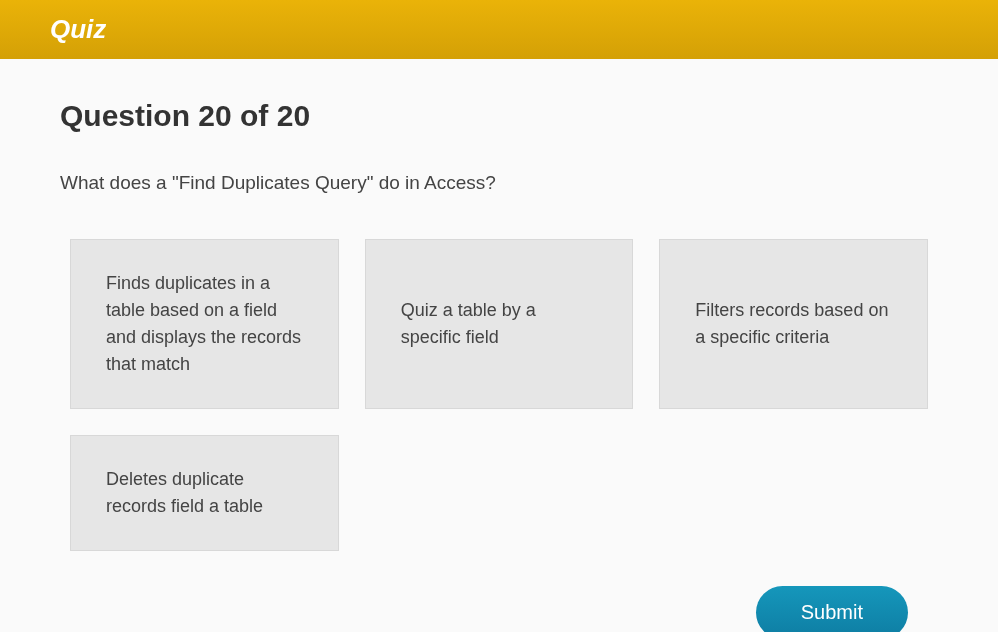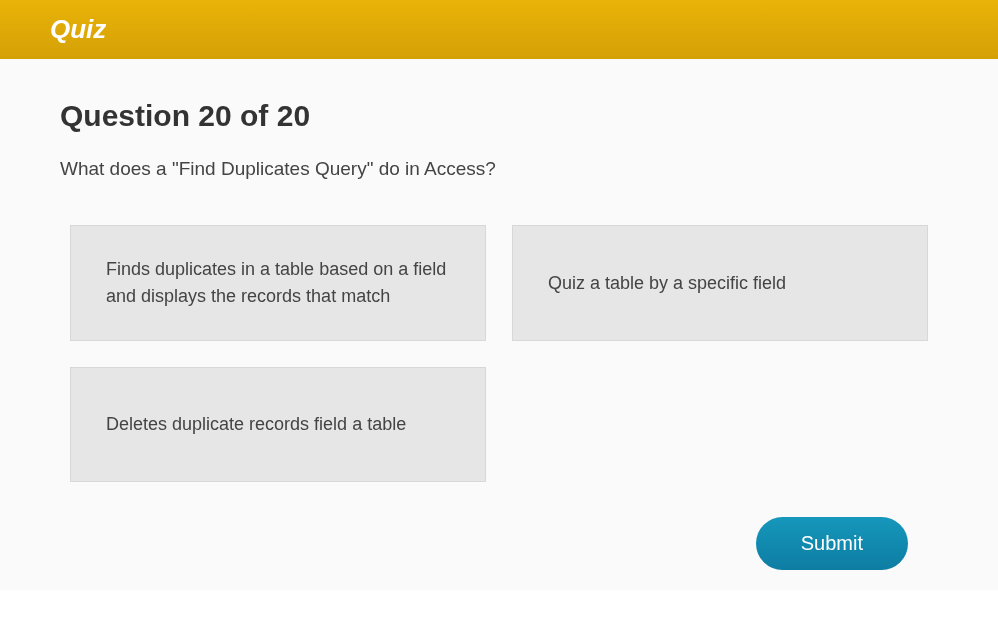--- a/index.html
+++ b/index.html
@@ -10,50 +10,50 @@
     body {
       font-family: 'Segoe UI', Tahoma, Geneva, Verdana, sans-serif;
       background: #e8e8e8;
       width: 998px;
       height: 632px;
       overflow: hidden;
     }
     .container {
       width: 100%;
       height: 100%;
-      background: #ffffff;
+      background: #0c4a6e;
       position: relative;
     }
     .header {
       background: #e8b800;
       background: linear-gradient(to bottom, #eab308, #d4a006);
       color: #ffffff;
       padding: 14px 50px;
       font-style: italic;
       font-weight: bold;
       font-size: 26px;
     }
     .content {
       padding: 40px 60px 20px 60px;
       background: #fafafa;
     }
     .question-number {
       font-size: 30px;
       font-weight: 600;
       color: #333;
-      margin-bottom: 25px;
+      margin-bottom: 39px;
     }
     .question-text {
       font-size: 19px;
       color: #444;
       margin-bottom: 45px;
     }
     .options-grid {
       display: grid;
-      grid-template-columns: 1fr 1fr;
+      grid-template-columns: 1fr 1fr 1fr;
       gap: 26px;
       margin-bottom: 35px;
       padding: 0 10px;
     }
     .option-card {
       background: #e6e6e6;
       border: 1px solid #d8d8d8;
       padding: 30px 35px;
       min-height: 115px;
       display: flex;
@@ -91,20 +91,23 @@
     <h1 class="question-number">Question 20 of 20</h1>
     <p class="question-text">What does a "Find Duplicates Query" do in Access?</p>
     <div class="options-grid">
       <div class="option-card">
         <span>Finds duplicates in a table based on a field and displays the records that match</span>
       </div>
       <div class="option-card">
         <span>Quiz a table by a specific field</span>
       </div>
       <div class="option-card">
+        <span>Filters records based on a specific criteria</span>
+      </div>
+      <div class="option-card">
         <span>Deletes duplicate records field a table</span>
       </div>
     </div>
     <div class="submit-row">
       <button class="submit-btn">Submit</button>
     </div>
   </div>
 </div>
 
 </body></html>

